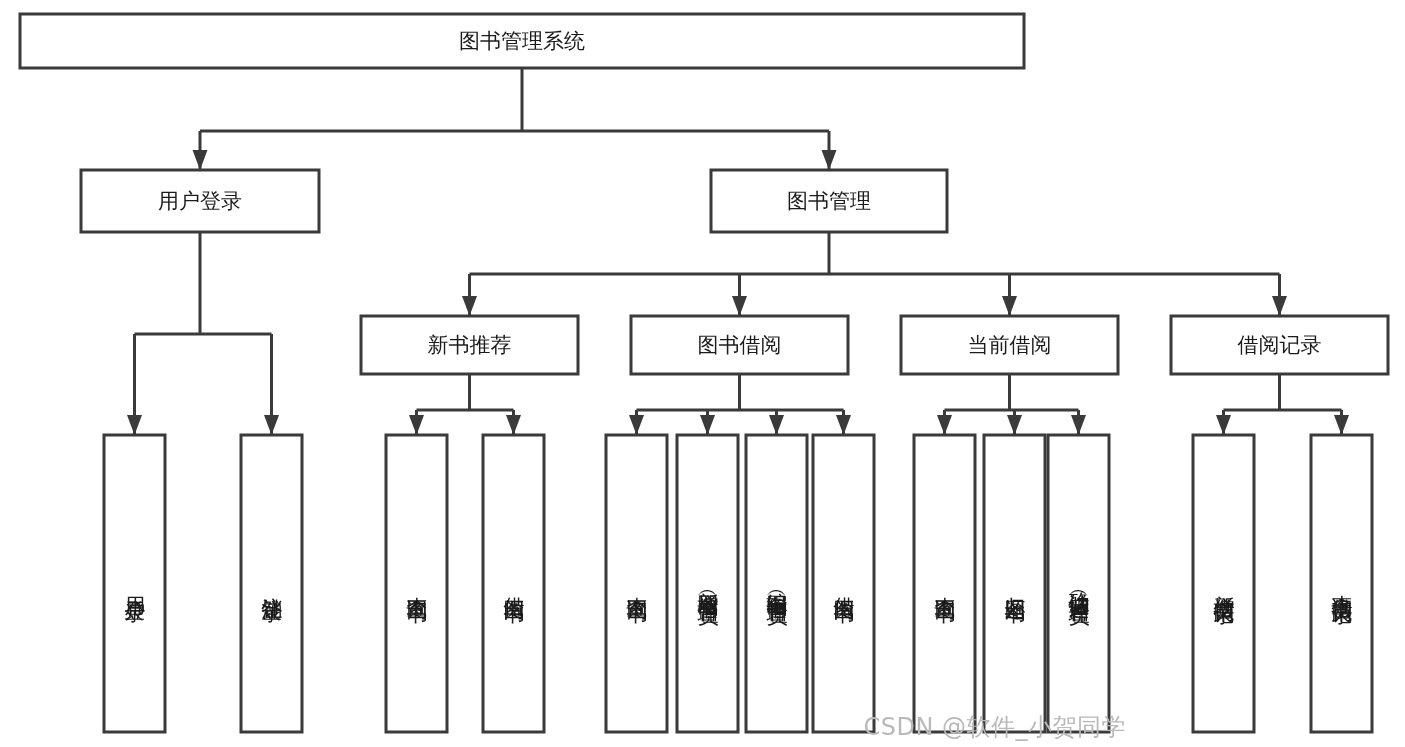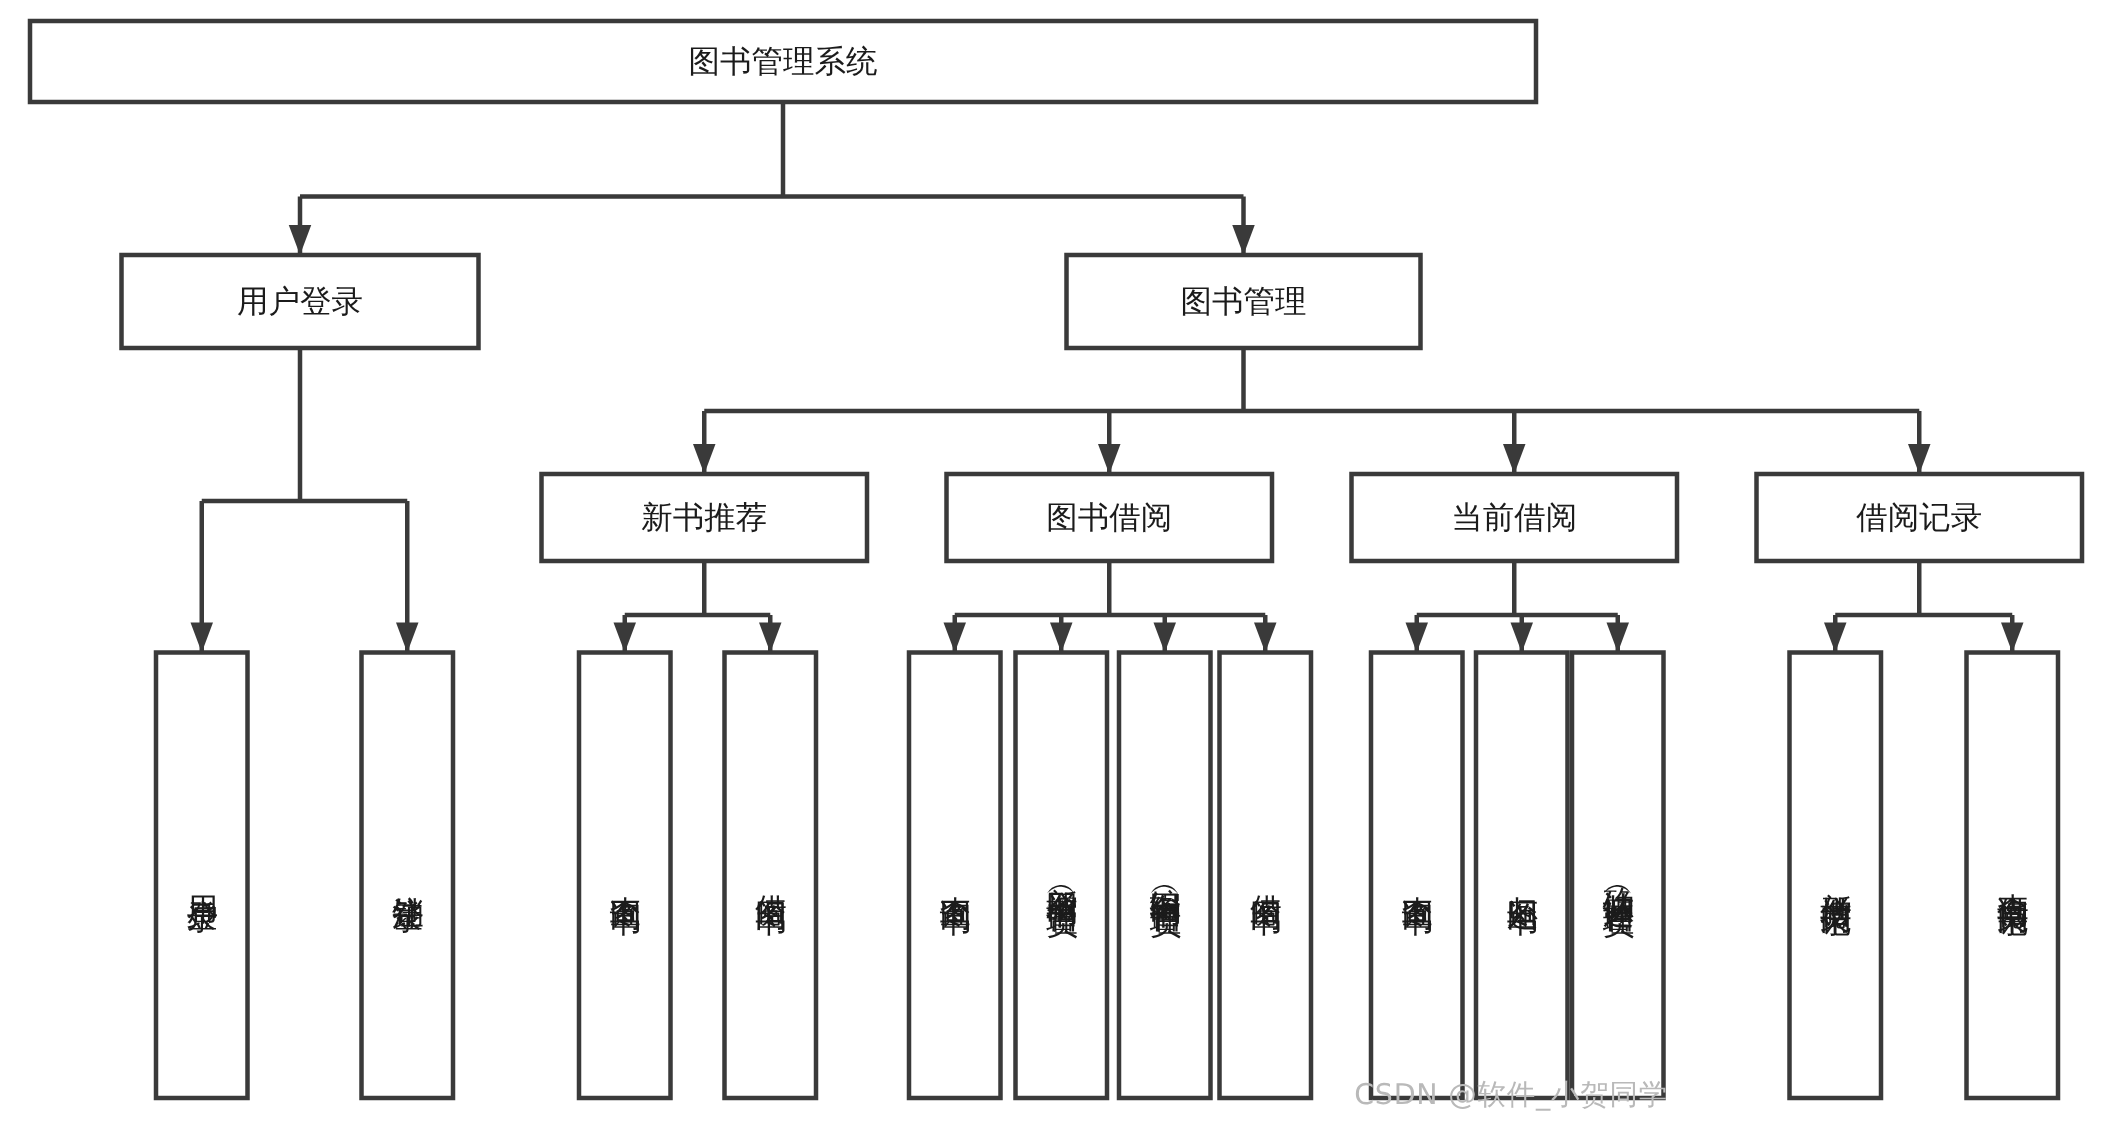--- a/index.html
+++ b/index.html
@@ -60,24 +60,24 @@
     color: #1b1b1b;
     letter-spacing: 2px;
     display: flex;
     align-items: center;
     justify-content: center;
     white-space: nowrap;
     pointer-events: none;
   }
   #watermark {
     position: absolute;
-    right: 24px;
+    right: 10px;
     bottom: 4px;
     font-family: "DejaVu Sans", "Liberation Sans", sans-serif;
-    font-size: 19px;
+    font-size: 24px;
     color: #b9b9b9;
     letter-spacing: 0.5px;
     white-space: nowrap;
   }
 </style>
 </head>
 <body>
 
 <div id="diagram-root">
 

